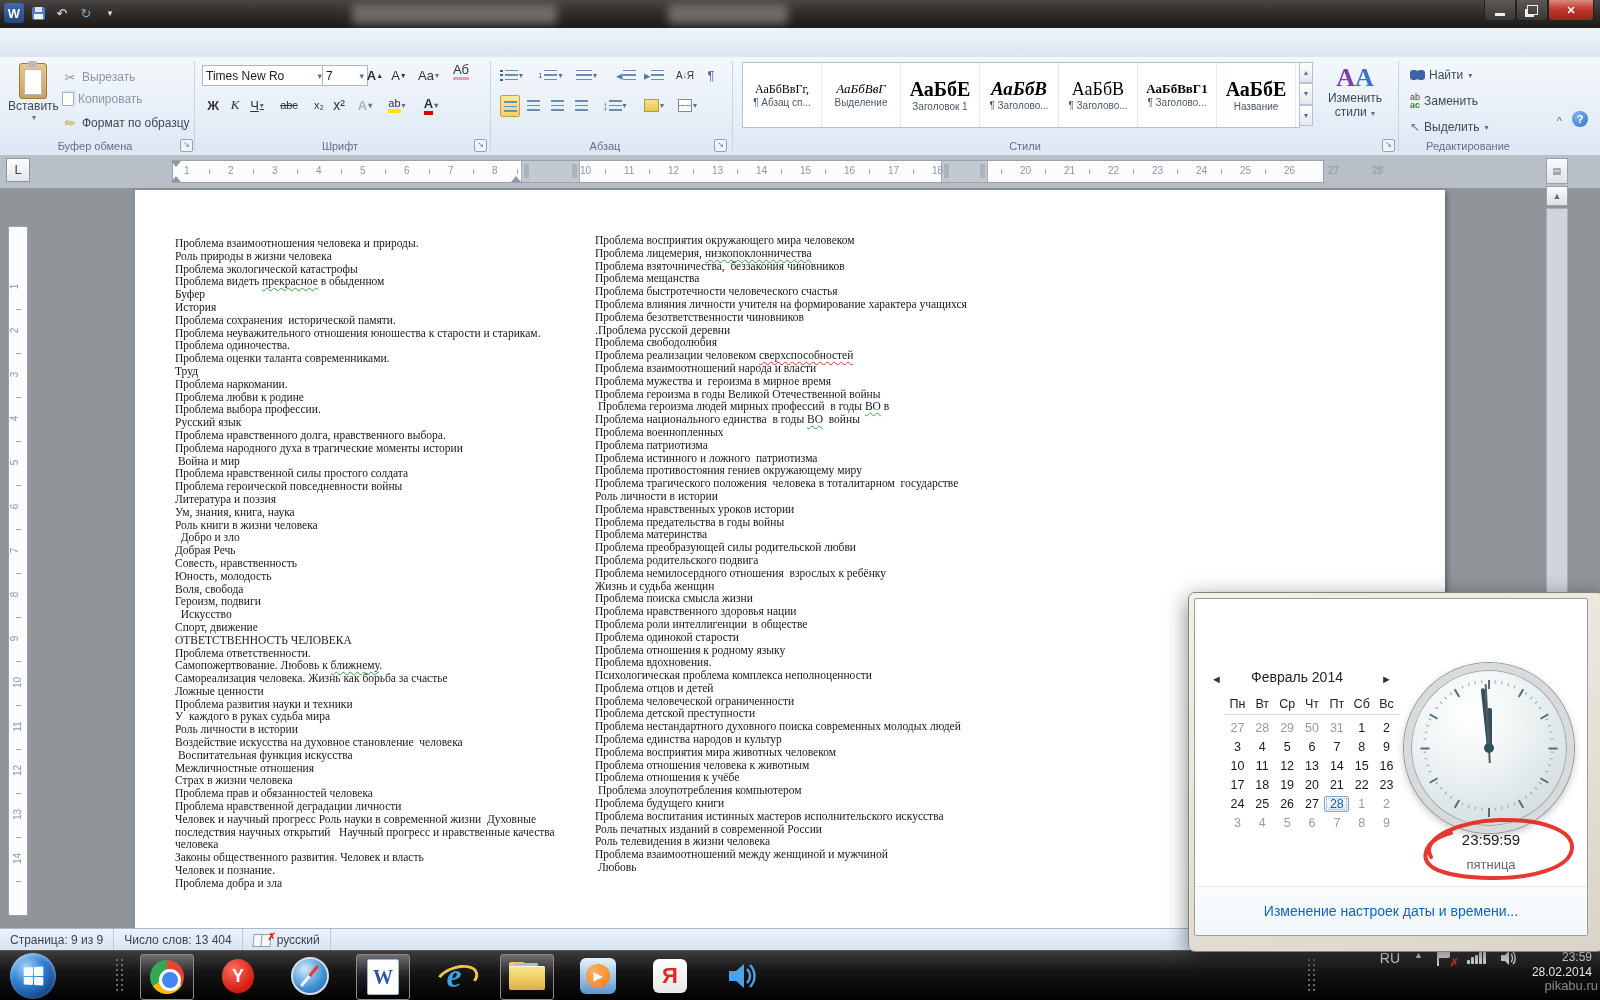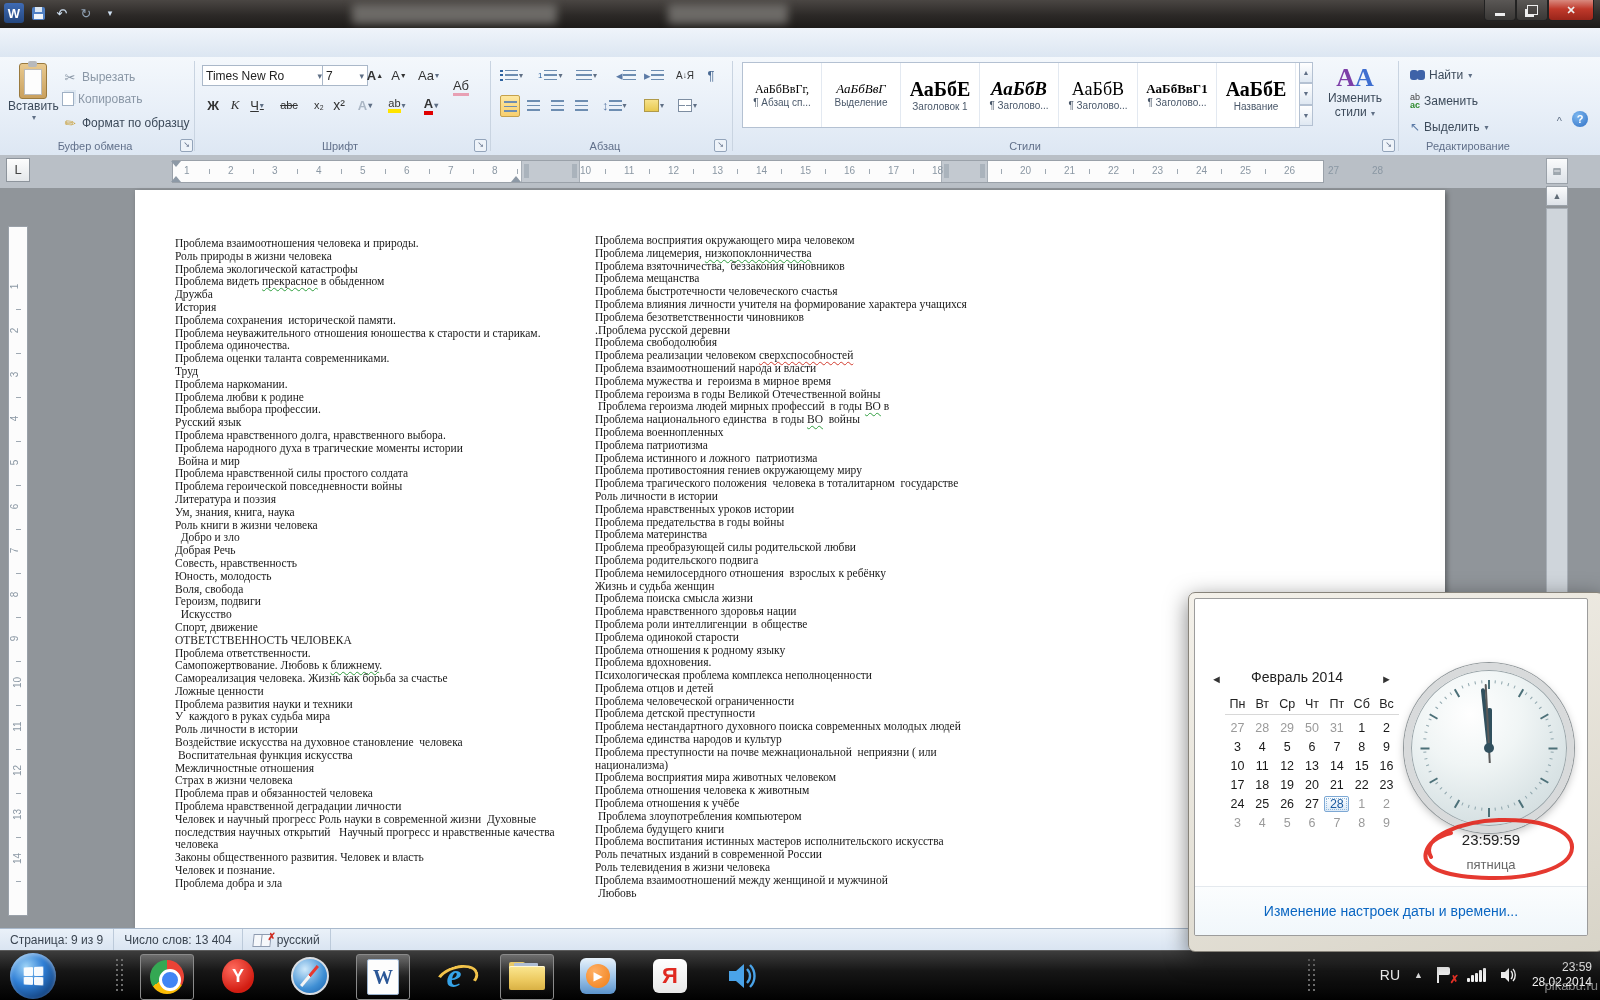--- a/index.html
+++ b/index.html
@@ -150,21 +150,21 @@
   .ic-wmp .oc{width:24px;height:24px;border-radius:50%;background:radial-gradient(circle at 35% 30%,#ffb066,#f07d14);
     color:#fff;font-size:12px;display:flex;align-items:center;justify-content:center;}
   .ic-ya{width:34px;height:34px;border-radius:6px;background:linear-gradient(#ffffff,#e8e8e8);
     color:#e02a21;font-weight:bold;font-size:22px;display:flex;align-items:center;justify-content:center;}
   .ic-vol svg{display:block;}
   .tdots{position:absolute;top:8px;width:10px;height:34px;
     background:repeating-linear-gradient(to bottom,#6b6b6b 0 2px,transparent 2px 5px);
     -webkit-mask:repeating-linear-gradient(to right,#000 0 2px,transparent 2px 5px);
     mask:repeating-linear-gradient(to right,#000 0 2px,transparent 2px 5px);}
   
-  #tray{position:absolute;right:0;top:950px;height:50px;display:flex;align-items:center;gap:14px;padding-right:8px;color:#eee;}
+  #tray{position:absolute;right:0;top:950px;height:50px;display:flex;align-items:flex-start;gap:14px;padding-right:8px;color:#eee;}
   .tr-lang{font-size:14px;color:#f0f0f0;}
   .tr-caret{color:#ddd;font-size:9px;}
   .tr-flag{position:relative;width:14px;height:16px;border-left:2px solid #e8e8e8;}
   .tr-flag::before{content:"";position:absolute;left:0;top:0;width:11px;height:8px;background:#f2f2f2;border-radius:0 2px 2px 0;}
   .tr-flag .bx{position:absolute;right:-6px;bottom:-3px;color:#e33126;font-weight:bold;font-size:11px;}
   .sigbars{display:flex;align-items:flex-end;gap:1px;height:14px;}
   .sigbars i{display:block;width:3px;background:#f2f2f2;border-radius:1px;}
   .clockblk{text-align:right;font-size:12px;line-height:15px;color:#f2f2f2;}
   #watermark{position:absolute;right:2px;top:978px;font-size:13px;color:rgba(205,205,205,.65);z-index:60;}
   
@@ -262,21 +262,21 @@
       <span>Times New Ro</span>
         <span class="dd">▾</span>
     </div>
     <div class="combo" style="left:322px;top:8px;width:38px;">
       <span>7</span>
         <span class="dd">▾</span>
     </div>
     <div class="fbtn" style="left:366px;top:8px;font-weight:bold;">А<span style="font-size:7px;vertical-align:top;">▲</span></div>
     <div class="fbtn" style="left:390px;top:8px;">А<span style="font-size:7px;vertical-align:top;">▼</span></div>
     <div class="fbtn" style="left:418px;top:8px;">Аа<span class="ddv">▾</span></div>
-    <div class="fbtn" style="left:452px;top:20px;">
+    <div class="fbtn" style="left:452px;top:4px;">
         <span style="border-bottom:3px solid #e8a0b4;">Аб</span>
       </div>
     <div class="fbtn" style="left:204px;top:38px;font-weight:bold;">Ж</div>
     <div class="fbtn" style="left:226px;top:38px;font-style:italic;font-family:'Liberation Serif',serif;">К</div>
     <div class="fbtn" style="left:248px;top:38px;text-decoration:underline;">Ч<span class="ddv">▾</span></div>
     <div class="fbtn" style="left:280px;top:38px;text-decoration:line-through;font-size:11px;">abc</div>
     <div class="fbtn" style="left:310px;top:38px;font-size:11px;">x₂</div>
     <div class="fbtn" style="left:330px;top:38px;font-size:14px;">x²</div>
     <div class="fbtn" style="left:356px;top:38px;color:#aab6c4;font-weight:bold;">А<span class="ddv">▾</span></div>
     <div class="fbtn" style="left:388px;top:38px;font-size:11px;">
@@ -489,21 +489,21 @@
     <div class="sb-btn" style="top:28px;height:18px;line-height:18px;">▲</div>
     <div id="sb-track"></div>
   </div>
 
   <div id="page">
     <div id="col-left" class="doccol">
         <div class="doc-line">Проблема взаимоотношения человека и природы.</div>
         <div class="doc-line">Роль природы в жизни человека</div>
         <div class="doc-line">Проблема экологической катастрофы</div>
         <div class="doc-line">Проблема видеть <span class="wavy-green">прекрасное</span> в обыденном</div>
-        <div class="doc-line">Дружба</div>
+        <div class="doc-line">Буфер</div>
         <div class="doc-line">История</div>
         <div class="doc-line">Проблема сохранения  исторической памяти.</div>
         <div class="doc-line">Проблема неуважительного отношения юношества к старости и старикам.</div>
         <div class="doc-line">Проблема одиночества.</div>
         <div class="doc-line">Проблема оценки таланта современниками.</div>
         <div class="doc-line">Труд</div>
         <div class="doc-line">Проблема наркомании.</div>
         <div class="doc-line">Проблема любви к родине</div>
         <div class="doc-line">Проблема выбора профессии.</div>
         <div class="doc-line">Русский язык</div>
@@ -576,22 +576,20 @@
         <div class="doc-line">Проблема роли интеллигенции  в обществе</div>
         <div class="doc-line">Проблема одинокой старости</div>
         <div class="doc-line">Проблема отношения к родному языку</div>
         <div class="doc-line">Проблема вдохновения.</div>
         <div class="doc-line">Психологическая проблема комплекса неполноценности</div>
         <div class="doc-line">Проблема отцов и детей</div>
         <div class="doc-line">Проблема человеческой ограниченности</div>
         <div class="doc-line">Проблема детской преступности</div>
         <div class="doc-line">Проблема нестандартного духовного поиска современных молодых людей</div>
         <div class="doc-line">Проблема единства народов и культур</div>
-        <div class="doc-line">Проблема преступности на почве межнациональной  неприязни ( или
-национализма)</div>
         <div class="doc-line">Проблема восприятия мира животных человеком</div>
         <div class="doc-line">Проблема отношения человека к животным</div>
         <div class="doc-line">Проблема отношения к учёбе</div>
         <div class="doc-line"> Проблема злоупотребления компьютером</div>
         <div class="doc-line">Проблема будущего книги</div>
         <div class="doc-line">Проблема воспитания истинных мастеров исполнительского искусства</div>
         <div class="doc-line">Роль печатных изданий в современной России</div>
         <div class="doc-line">Роль телевидения в жизни человека</div>
         <div class="doc-line">Проблема взаимоотношений между женщиной и мужчиной</div>
         <div class="doc-line"> Любовь</div>

